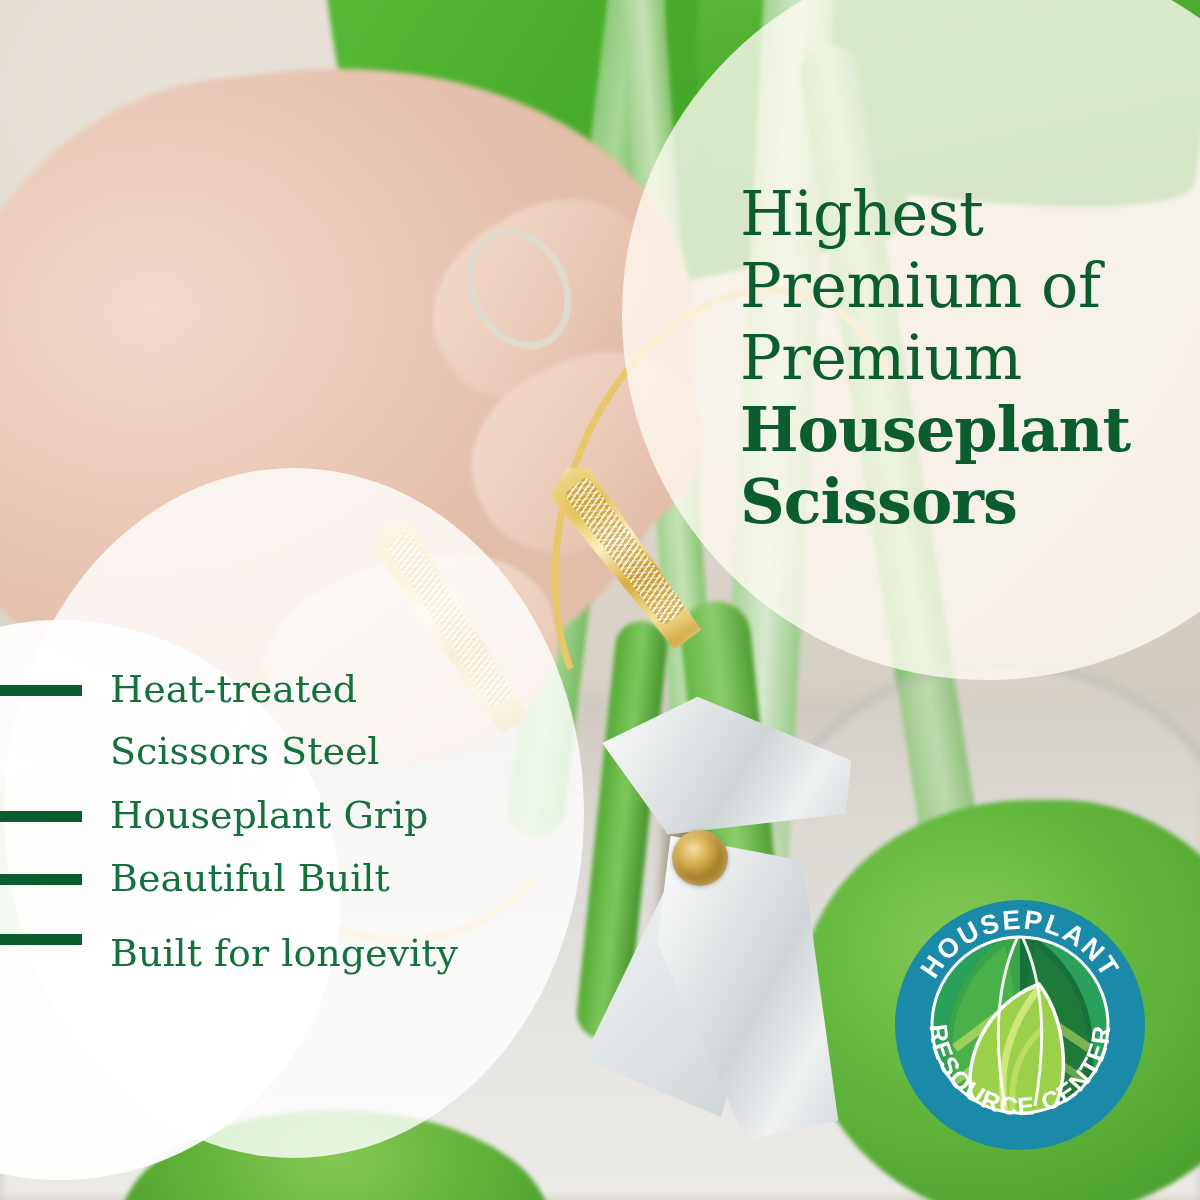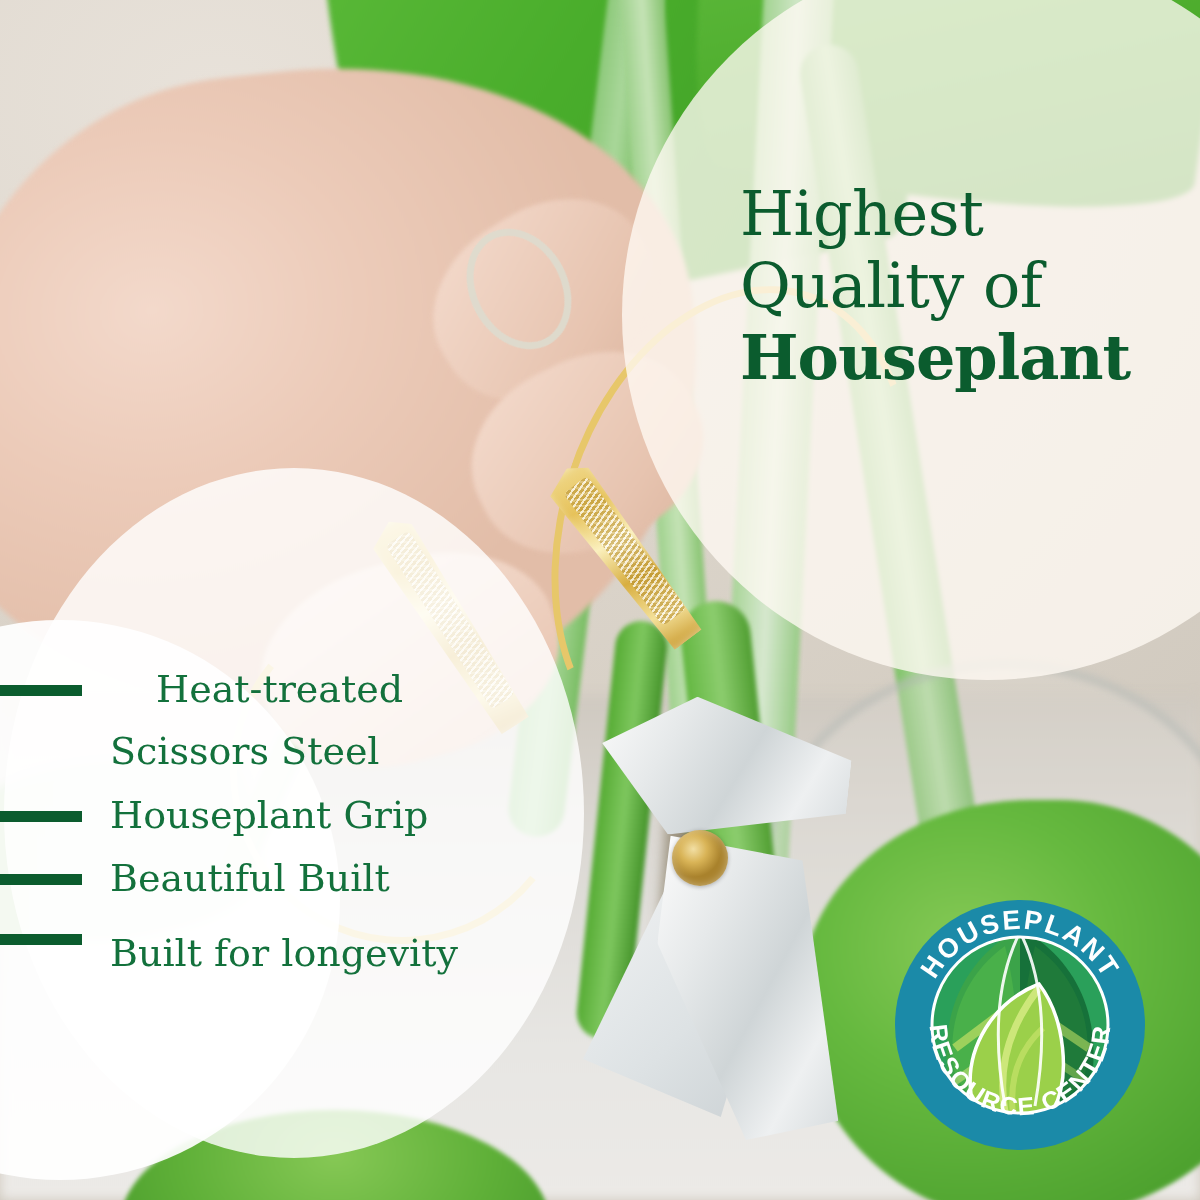--- a/index.html
+++ b/index.html
@@ -236,21 +236,21 @@
   .feat-text{
     position:absolute;left:110px;
     color:#13713c;
     font-family:"DejaVu Serif","Liberation Serif",serif;
     font-size:38px;line-height:46px;
     white-space:nowrap;
   }
 
   
   .f0-dash{top:19px;}
-  .f0-t1{top:0px;margin-left:46px;}
+  .f0-t1{top:0px;}
   .f0-t2{top:62px;}
   .f1-dash{top:145px;}
   .f1-t{top:126px;}
   .f2-dash{top:208px;}
   .f2-t{top:189px;}
   .f3-dash{top:268px;}
   .f3-t{top:264px;}
 
   
   .logo{
@@ -308,22 +308,24 @@
 
     <div class="pivot"></div>
   </div>
 
   <div class="circle-tr"></div>
   <div class="circle-bl2"></div>
   <div class="circle-bl"></div>
 
   <div class="headline">
     <span class="ln">Highest</span>
-    <span class="ln">Quality of</span>
+    <span class="ln">Premium of</span>
+    <span class="ln">Premium</span>
     <span class="ln bold">Houseplant</span>
+    <span class="ln bold">Scissors</span>
   </div>
 
   <div class="features">
 
     <div class="feat-row">
       <span class="dash f0-dash"></span>
       <span class="feat-text f0-t1">Heat-treated</span>
       <span class="feat-text f0-t2">Scissors Steel</span>
     </div>
 

